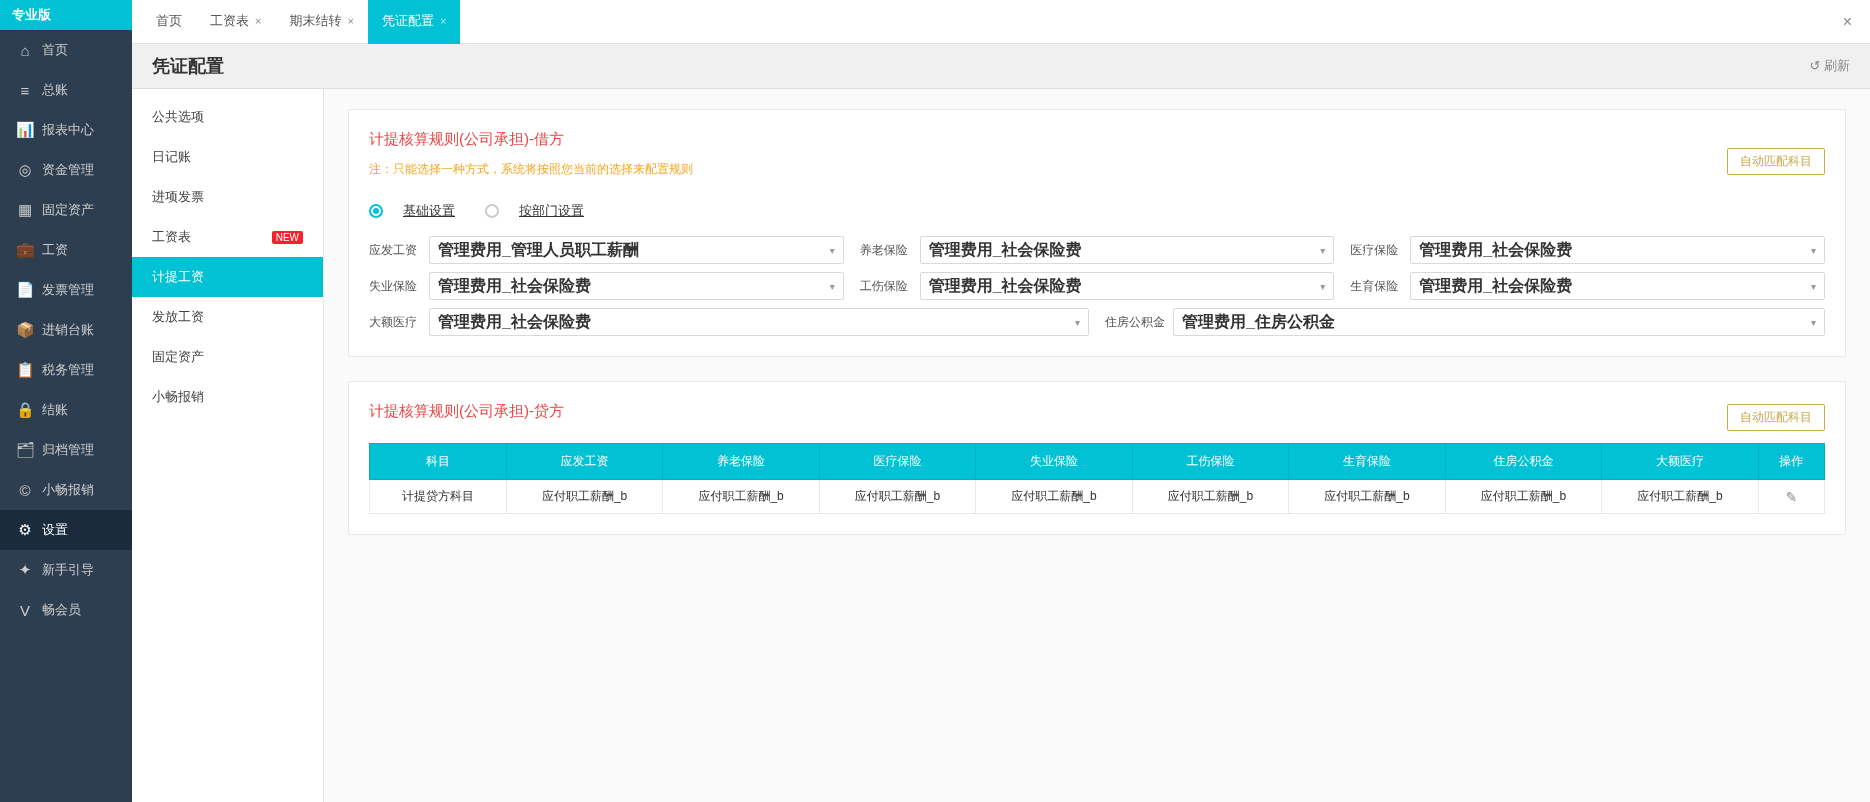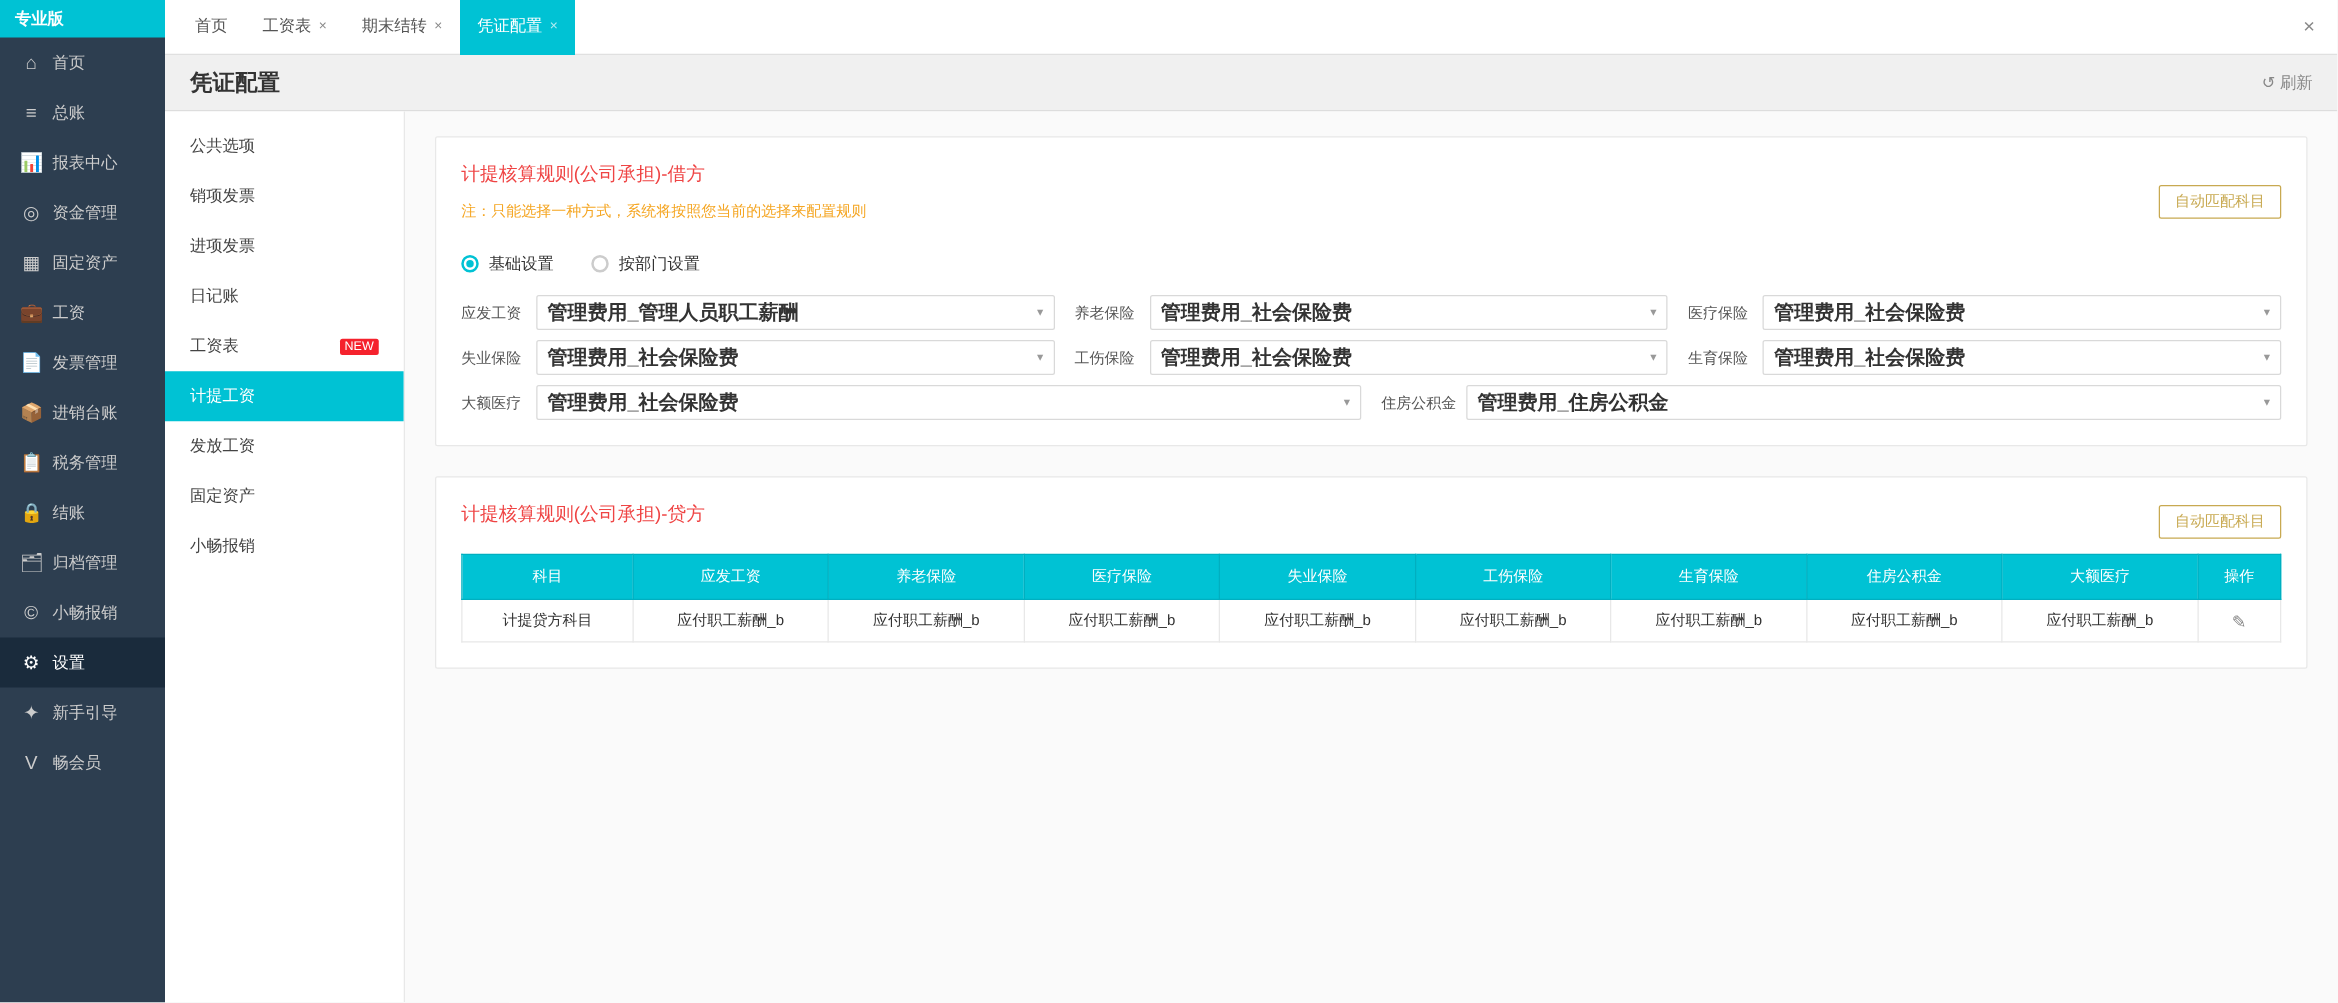--- a/index.html
+++ b/index.html
@@ -187,24 +187,25 @@
     
     .radio-group {
       display: flex;
       align-items: center;
       gap: 30px;
       margin-bottom: 16px;
     }
     .radio-label {
       display: flex;
       align-items: center;
-      gap: 8px;
+      gap: 20px;
       cursor: pointer;
       font-size: 13px;
       color: #333;
+      text-decoration: underline;
     }
     .radio-circle {
       width: 14px;
       height: 14px;
       border-radius: 50%;
       border: 2px solid #ccc;
       display: flex;
       align-items: center;
       justify-content: center;
     }
@@ -383,27 +384,24 @@
     <span class="refresh-btn">↺ <span>刷新</span></span>
   </div>
 
   <div class="content-area">
 
     <div class="left-nav">
       <div class="left-nav-item">
         <span>公共选项</span>
       </div>
       <div class="left-nav-item">
-        <span>销项发票</span>
+        <span>日记账</span>
       </div>
       <div class="left-nav-item">
         <span>进项发票</span>
-      </div>
-      <div class="left-nav-item">
-        <span>日记账</span>
       </div>
       <div class="left-nav-item">
         <span>工资表</span>
         <span class="new-badge">NEW</span>
       </div>
       <div class="left-nav-item active">
         <span>计提工资</span>
       </div>
       <div class="left-nav-item">
         <span>发放工资</span>

